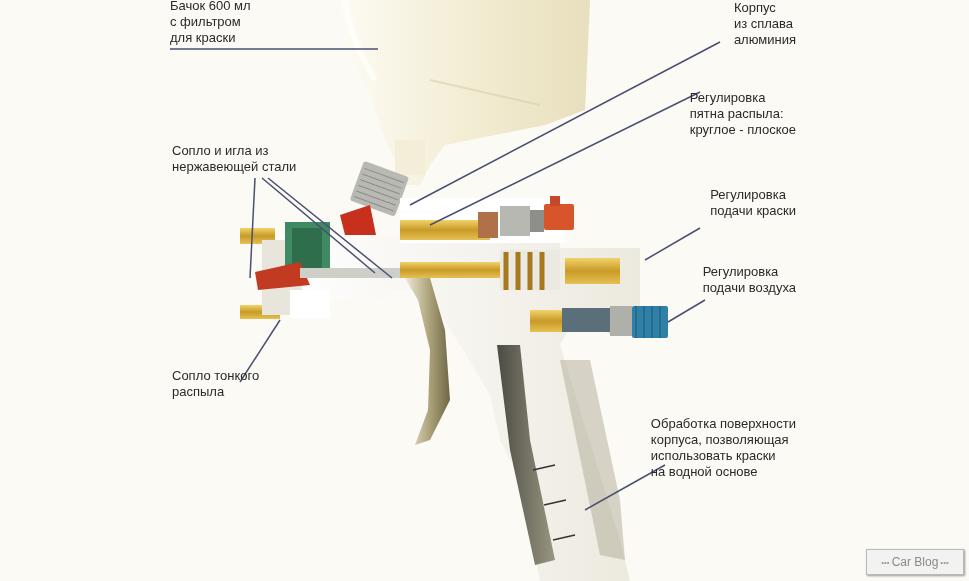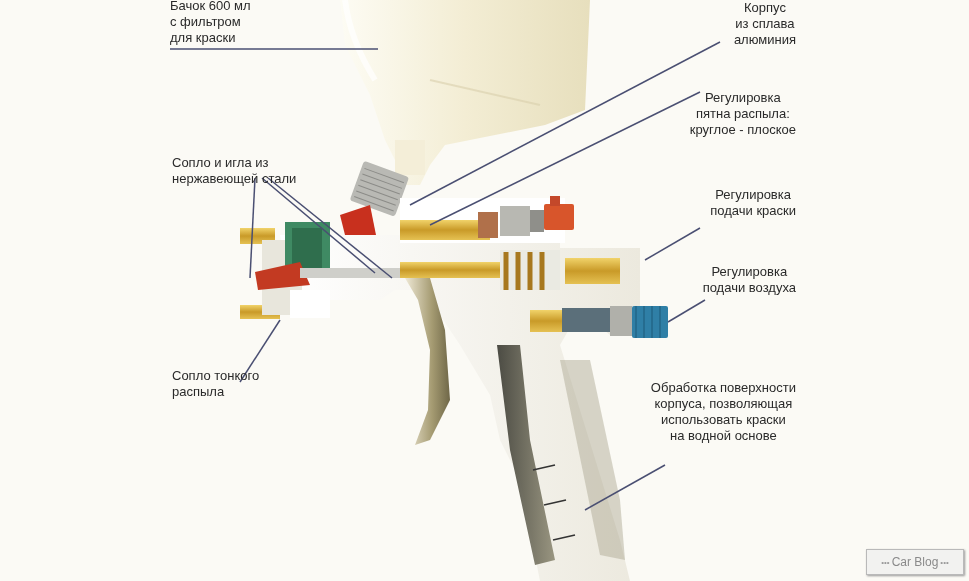--- a/index.html
+++ b/index.html
@@ -5,21 +5,21 @@
   html, body { margin: 0; padding: 0; }
   body {
     width: 969px; height: 581px; position: relative; overflow: hidden;
     background: #fbfaf5;
     font-family: "Liberation Sans", "DejaVu Sans", sans-serif;
   }
   .label {
     position: absolute; font-size: 13px; line-height: 16px; color: #2a2a2a;
     white-space: pre-line;
   }
-  .label.right { text-align: center; }
+  .label.right { text-align: left; }
   .label.left { text-align: left; }
   svg.art { position: absolute; left: 0; top: 0; }
   .watermark {
     position: absolute; left: 866px; top: 549px; width: 96px; height: 24px;
     border: 1px solid #b9b9b9; background: #f2f2f0;
     box-shadow: 1px 1px 2px #999;
     display: flex; align-items: center; justify-content: center;
     font-size: 12px; color: #8a8a8a; letter-spacing: 0px;
   }
   .watermark .dots { color: #9a9a9a; font-size: 8px; margin: 0 2px; }
@@ -153,29 +153,29 @@
 
 <div class="label left" style="left:170px; top:-2px;">Бачок 600 мл
 с фильтром
 для краски</div>
 <div class="label right" style="right:173px; top:0px;">Корпус
 из сплава
 алюминия</div>
 <div class="label right" style="right:173px; top:90px;">Регулировка
 пятна распыла:
 круглое - плоское</div>
-<div class="label left" style="left:172px; top:143px;margin-top:12px;">Сопло и игла из
+<div class="label left" style="left:172px; top:143px;">Сопло и игла из
 нержавеющей стали</div>
 <div class="label right" style="right:173px; top:187px;">Регулировка
 подачи краски</div>
 <div class="label right" style="right:173px; top:264px;">Регулировка
 подачи воздуха</div>
 <div class="label left" style="left:172px; top:368px;">Сопло тонкого
 распыла</div>
-<div class="label right" style="right:173px; top:380px;">Обработка поверхности
+<div class="label right" style="right:173px; top:416px;">Обработка поверхности
 корпуса, позволяющая
 использовать краски
 на  водной основе</div>
 
 <div class="watermark">
   <span class="dots">•••</span>
   <span>Car Blog</span>
   <span class="dots">•••</span>
 </div>
 

